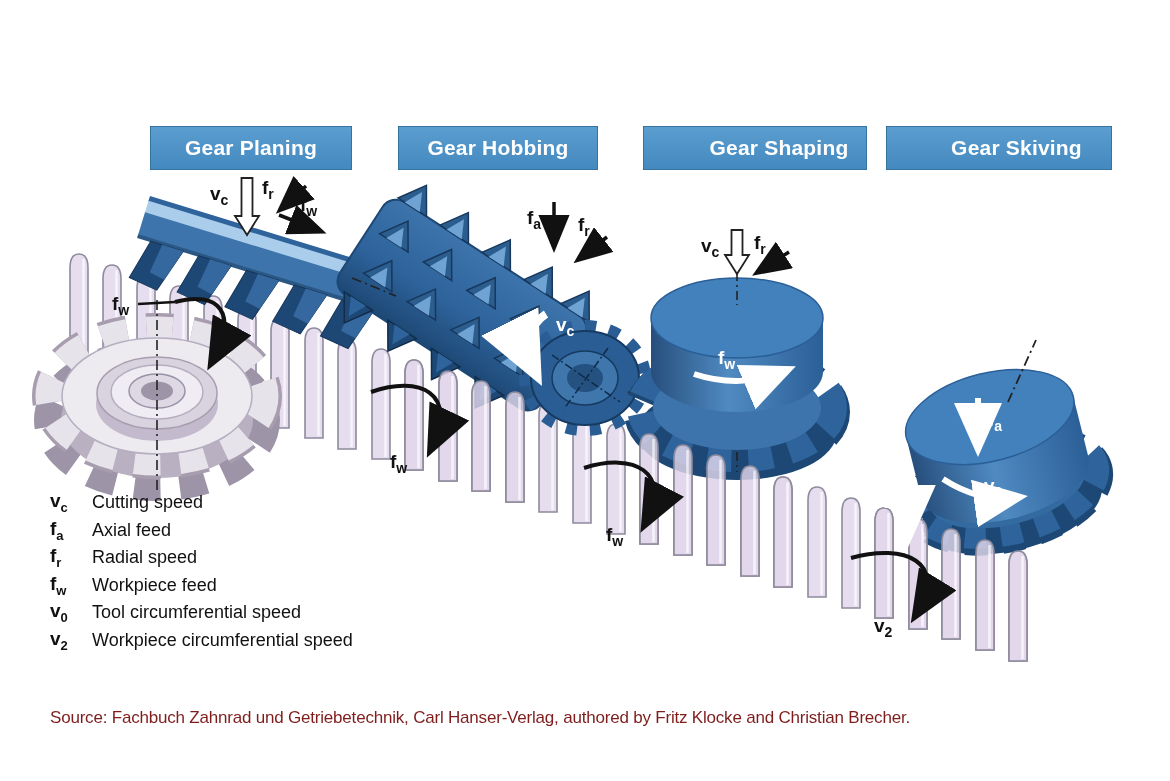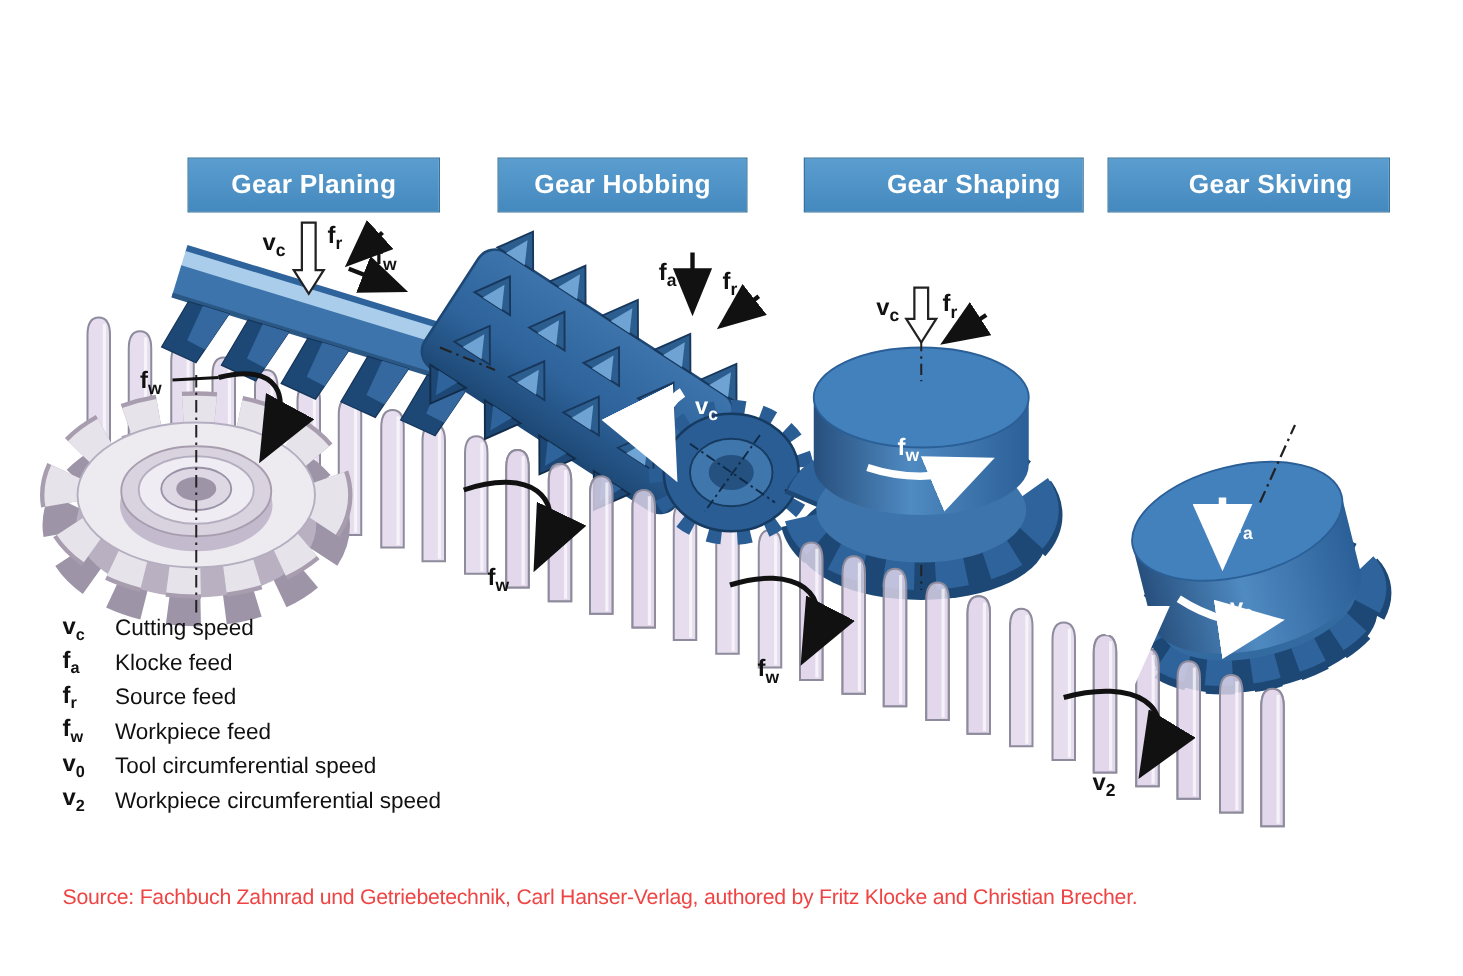--- a/index.html
+++ b/index.html
@@ -10,21 +10,21 @@
        color:#fff;font-weight:bold;font-size:21px;letter-spacing:.2px;}
   #diagram{position:absolute;left:0;top:0;}
   .lbl{font-family:"Liberation Sans",sans-serif;font-weight:700;font-size:19px;fill:#111;}
   .lbl .s{font-size:14px;}
   .lbl.white{fill:#fff;}
   #legend{position:absolute;left:50px;top:489px;color:#111;}
   .lrow{display:flex;height:27.5px;align-items:center;font-size:18px;}
   .lsym{width:42px;font-weight:600;font-size:19px;}
   .lsym sub{font-size:13px;}
   .ldesc{font-size:18px;text-align:center;}
-  #source{position:absolute;left:50px;top:708px;font-size:17px;color:#ef4444;letter-spacing:-0.2px;}
+  #source{position:absolute;left:50px;top:708px;font-size:17px;color:#7f1d1d;letter-spacing:-0.2px;}
 </style>
 </head>
 <body>
 
 <div id="stage">
 
   <div class="hdr" style="left:150px;width:202px;">
     <span>Gear Planing</span>
   </div>
   <div class="hdr" style="left:398px;width:200px;">
@@ -255,25 +255,25 @@
     <path d="M851,558 C905,543 948,562 917,613" fill="none" stroke="#111" stroke-width="4" marker-end="url(#abBig)"></path>
   </svg>
 
   <div id="legend">
     <div class="lrow">
       <span class="lsym"><span>v</span><sub>c</sub></span>
       <span class="ldesc">Cutting speed</span>
     </div>
     <div class="lrow">
       <span class="lsym"><span>f</span><sub>a</sub></span>
-      <span class="ldesc">Klocke feed</span>
+      <span class="ldesc">Axial feed</span>
     </div>
     <div class="lrow">
       <span class="lsym"><span>f</span><sub>r</sub></span>
-      <span class="ldesc">Source feed</span>
+      <span class="ldesc">Radial speed</span>
     </div>
     <div class="lrow">
       <span class="lsym"><span>f</span><sub>w</sub></span>
       <span class="ldesc">Workpiece feed</span>
     </div>
     <div class="lrow">
       <span class="lsym"><span>v</span><sub>0</sub></span>
       <span class="ldesc">Tool circumferential speed</span>
     </div>
     <div class="lrow">

